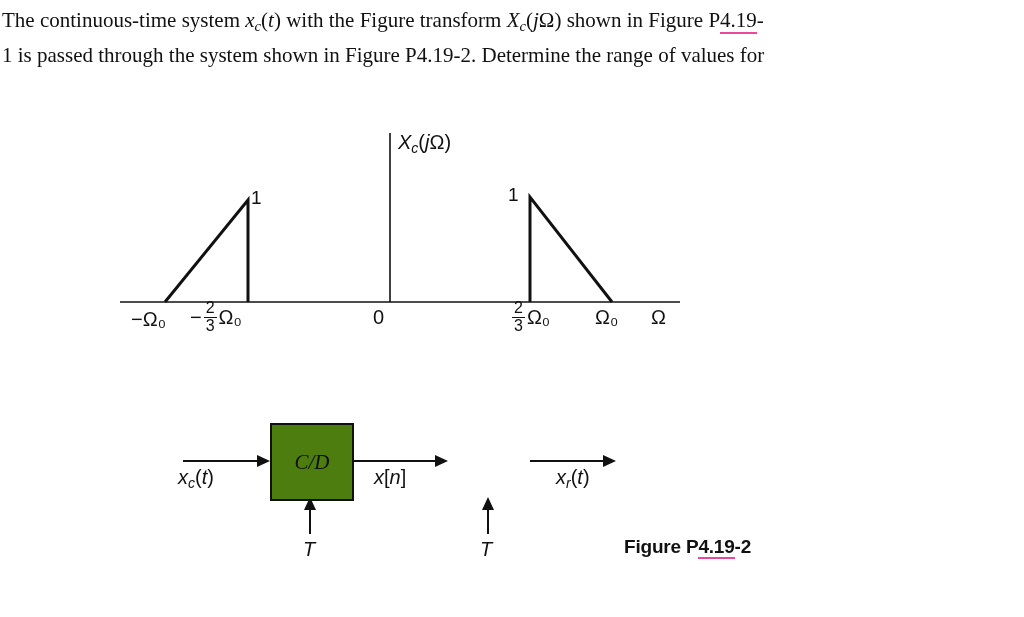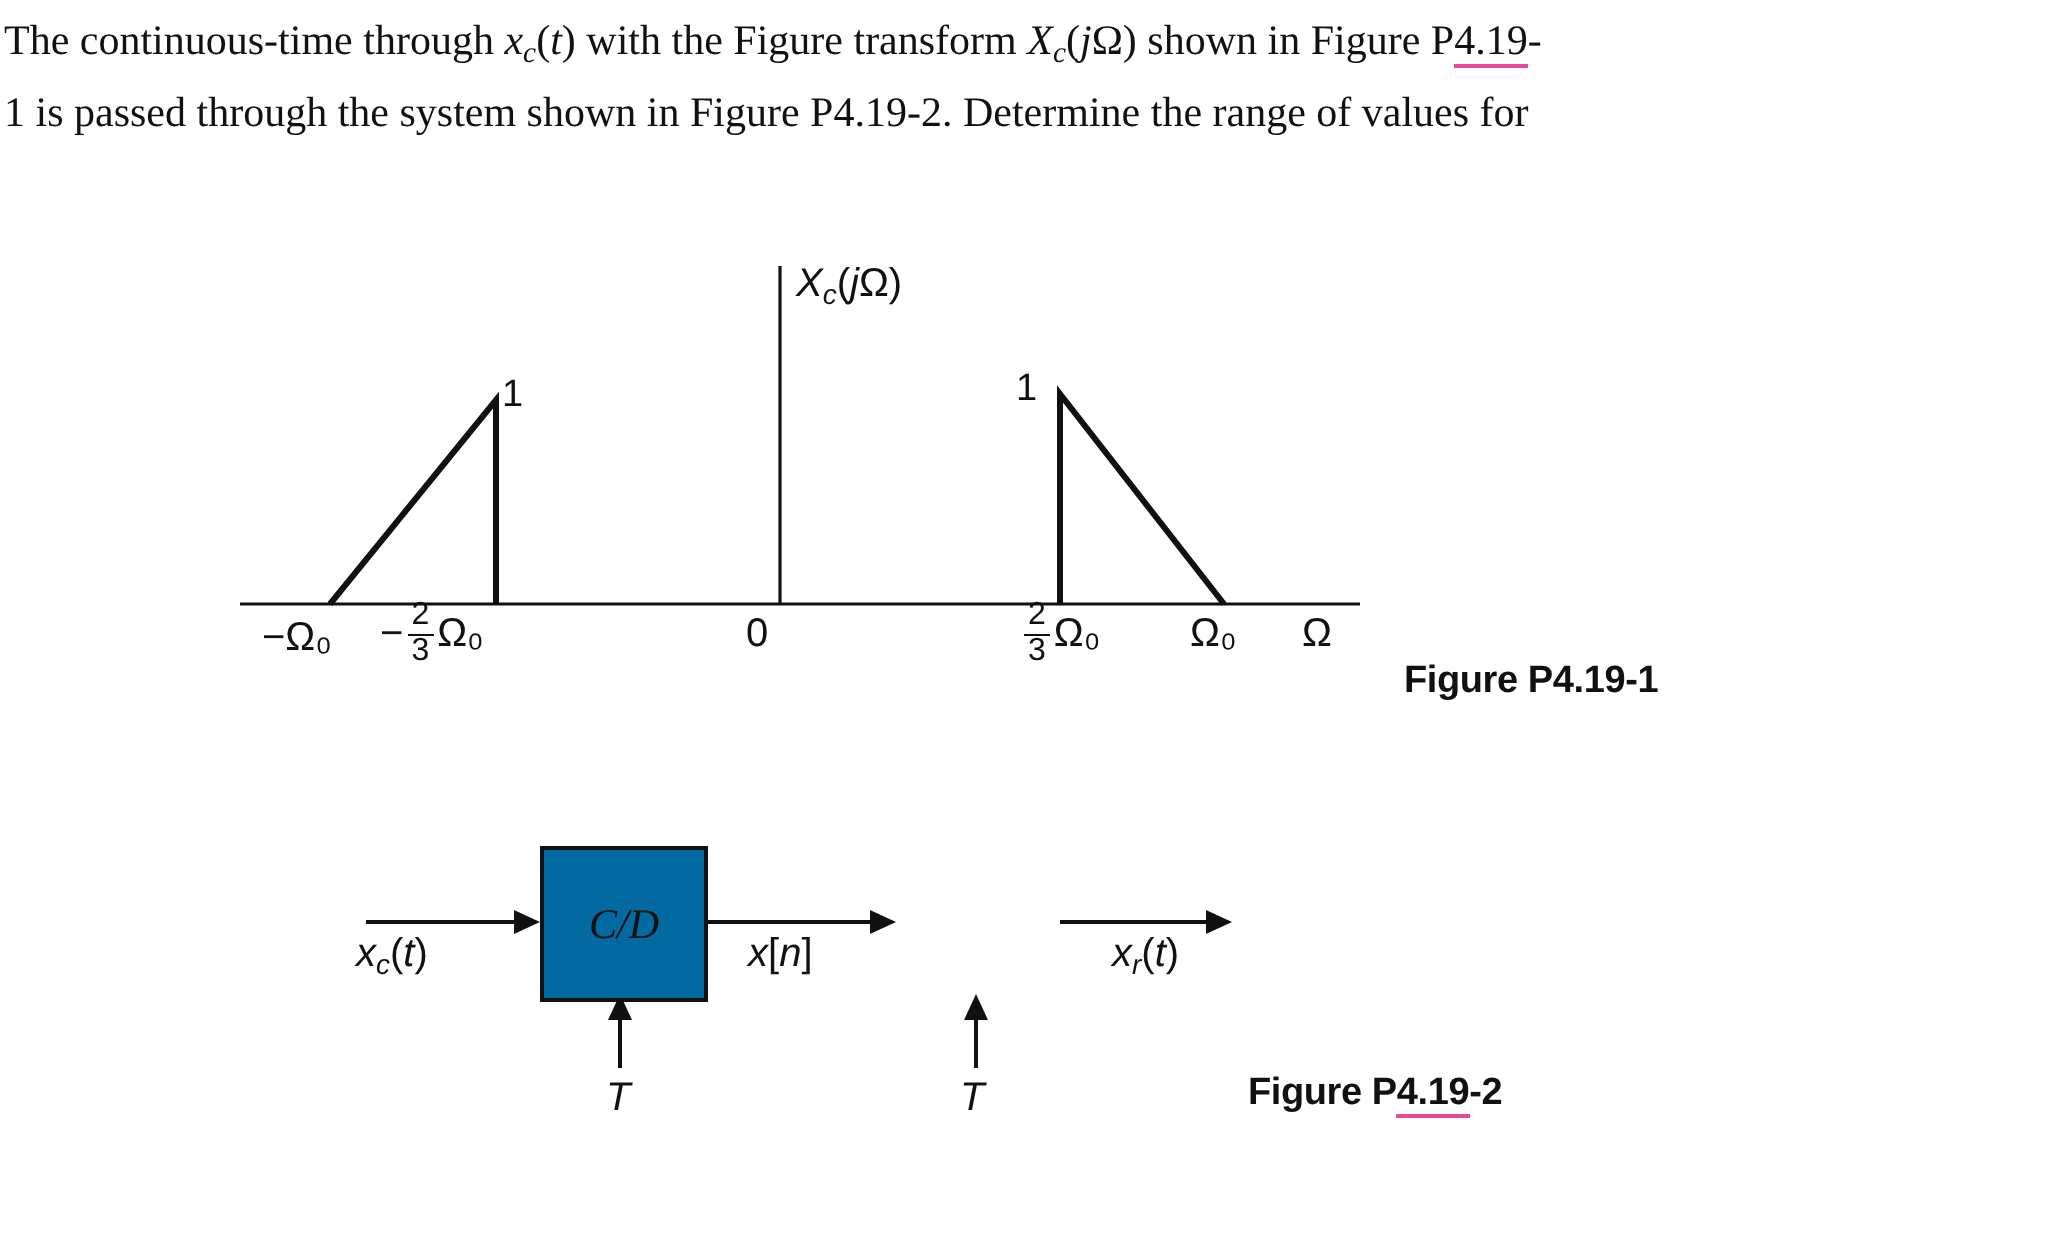--- a/index.html
+++ b/index.html
@@ -26,21 +26,21 @@
     display:inline-block;text-align:center;line-height:1.05;
     font-size:16px;vertical-align:middle;
   }
   .frac .num{display:block;border-bottom:1.4px solid #111;padding:0 2px;}
   .frac .den{display:block;}
   .caption{
     position:absolute;font-family:"Liberation Sans", sans-serif;
     font-weight:700;font-size:19px;color:#111;white-space:nowrap;letter-spacing:-0.2px;
   }
   .block{
-    position:absolute;border:2px solid #111;background:#0369a1;
+    position:absolute;border:2px solid #111;background:#4d7c0f;
     display:flex;align-items:center;justify-content:center;
     font-style:italic;font-size:21px;font-family:"Liberation Serif", serif;
   }
 </style>
 </head>
 <body>
 
 <div class="page">
 
   <svg class="line-art" width="1024" height="617" viewBox="0 0 1024 617">
@@ -58,21 +58,21 @@
       <line x1="530" y1="461" x2="604" y2="461"></line>
       <polygon points="616,461 603,455 603,467" fill="#111" stroke="none"></polygon>
       <line x1="310" y1="534" x2="310" y2="510"></line>
       <polygon points="310,497 304,510 316,510" fill="#111" stroke="none"></polygon>
       <line x1="488" y1="534" x2="488" y2="510"></line>
       <polygon points="488,497 482,510 494,510" fill="#111" stroke="none"></polygon>
     </g>
   </svg>
 
   <div class="problem-text">
-    <div class="pline"><span>The continuous-time through </span><span class="seg-i">x</span><span class="seg-sub">c</span><span>(</span><span class="seg-i">t</span><span>) with the Figure transform </span><span class="seg-i">X</span><span class="seg-sub">c</span><span>(</span><span class="seg-i">j</span><span>Ω) shown in Figure P</span><span class="seg-u">4.19</span><span>-</span></div>
+    <div class="pline"><span>The continuous-time system </span><span class="seg-i">x</span><span class="seg-sub">c</span><span>(</span><span class="seg-i">t</span><span>) with the Figure transform </span><span class="seg-i">X</span><span class="seg-sub">c</span><span>(</span><span class="seg-i">j</span><span>Ω) shown in Figure P</span><span class="seg-u">4.19</span><span>-</span></div>
     <div class="pline"><span>1 is passed through the system shown in Figure P4.19-2. Determine the range of values for</span></div>
   </div>
 
   <div class="lbl" style="left:398px;top:131px"><span class="seg-i">X</span><span class="seg-sub">c</span><span>(</span><span class="seg-i">j</span><span>Ω)</span></div>
   <div class="lbl small-one" style="left:251px;top:188px">1</div>
   <div class="lbl small-one" style="left:508px;top:185px">1</div>
   <div class="lbl" style="left:131px;top:308px">−Ω₀</div>
   <div class="lbl frac-label" style="left:190px;top:300px">
     <span>−</span>
     <span class="frac">
@@ -84,21 +84,20 @@
   <div class="lbl" style="left:373px;top:306px">0</div>
   <div class="lbl frac-label" style="left:512px;top:300px">
     <span class="frac">
       <span class="num">2</span>
       <span class="den">3</span>
     </span>
     <span>Ω₀</span>
   </div>
   <div class="lbl" style="left:595px;top:306px">Ω₀</div>
   <div class="lbl" style="left:651px;top:306px">Ω</div>
-  <div class="caption" style="left:702px;top:330px">Figure P4.19-1</div>
 
   <div class="block" style="left:270px;top:423px;width:80px;height:74px">
     <span>C/D</span>
   </div>
   <div class="lbl" style="left:178px;top:466px"><span class="seg-i">x</span><span class="seg-sub">c</span><span>(</span><span class="seg-i">t</span><span>)</span></div>
   <div class="lbl" style="left:374px;top:466px"><span class="seg-i">x</span><span>[</span><span class="seg-i">n</span><span>]</span></div>
   <div class="lbl" style="left:556px;top:466px"><span class="seg-i">x</span><span class="seg-sub">r</span><span>(</span><span class="seg-i">t</span><span>)</span></div>
   <div class="lbl seg-i" style="left:303px;top:538px">T</div>
   <div class="lbl seg-i" style="left:480px;top:538px">T</div>
   <div class="caption" style="left:624px;top:536px"><span>Figure P</span><span class="seg-u">4.19</span><span>-2</span></div>

